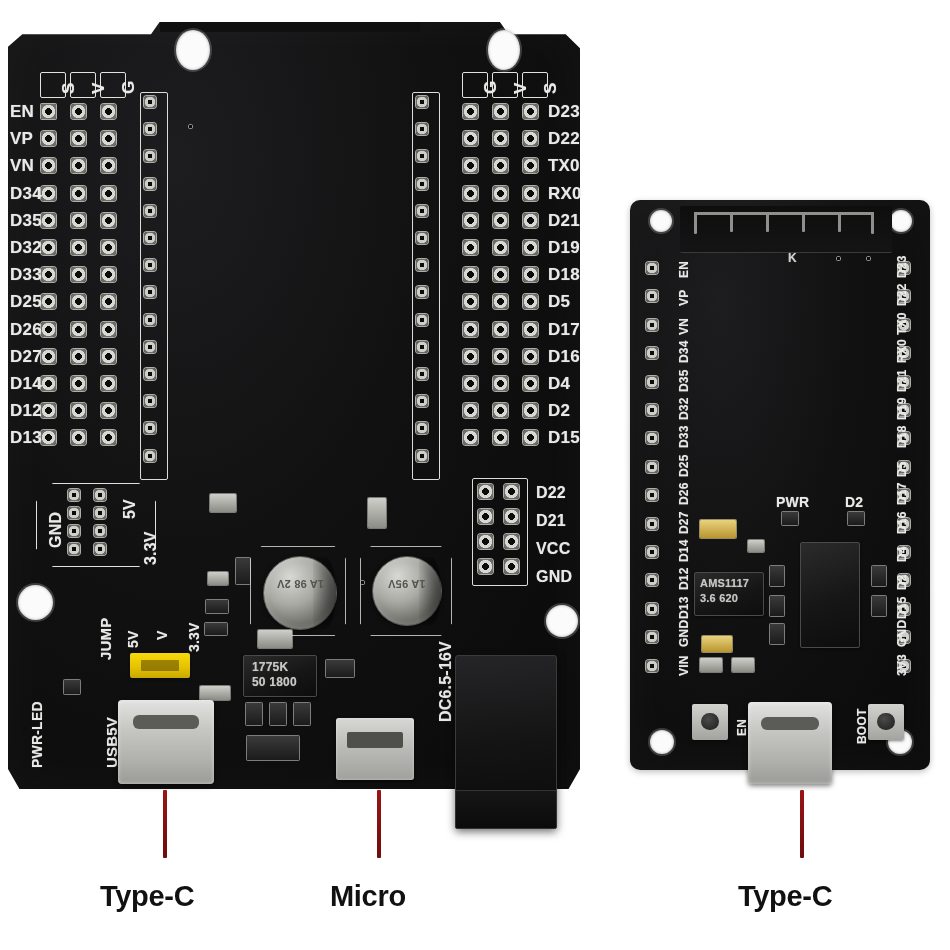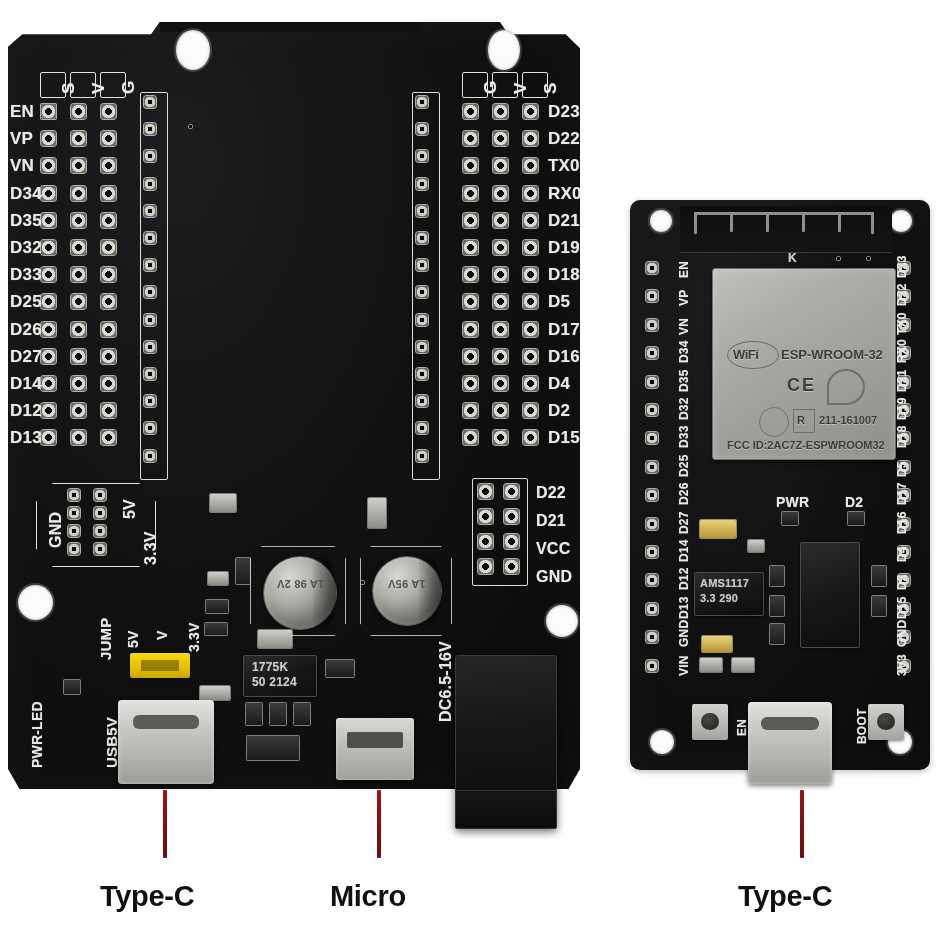--- a/index.html
+++ b/index.html
@@ -457,21 +457,21 @@
   <div class="cap" style="left:372px; top:556px; width:68px; height:68px;"></div>
   <span class="silk" style="left:388px; top:578px; font-size:11px; color:#55554f; text-shadow:none; transform:rotate(180deg);">1A 95V</span>
 
   <div class="outline thin" style="left:250px; top:546px; width:96px; height:90px;
               clip-path: polygon(12% 0,88% 0,100% 14%,100% 86%,88% 100%,12% 100%,0 86%,0 14%);"></div>
   <div class="outline thin" style="left:360px; top:546px; width:92px; height:90px;
               clip-path: polygon(12% 0,88% 0,100% 14%,100% 86%,88% 100%,12% 100%,0 86%,0 14%);"></div>
 
   <div class="chip" style="left:243px; top:655px; width:72px; height:40px;"></div>
   <span class="silk" style="left:252px; top:661px; font-size:12px; color:#c8c8c4;">1775K</span>
-  <span class="silk" style="left:252px; top:676px; font-size:12px; color:#c8c8c4;">50 2124</span>
+  <span class="silk" style="left:252px; top:676px; font-size:12px; color:#c8c8c4;">50 1800</span>
 
   <div class="smd" style="left:208px; top:572px; width:20px; height:13px;"></div>
   <div class="smd dark" style="left:236px; top:558px; width:14px; height:26px;"></div>
   <div class="smd dark" style="left:206px; top:600px; width:22px; height:13px;"></div>
   <div class="smd dark" style="left:205px; top:623px; width:22px; height:12px;"></div>
   <div class="smd" style="left:258px; top:630px; width:34px; height:18px;"></div>
   <div class="smd dark" style="left:326px; top:660px; width:28px; height:17px;"></div>
   <div class="smd dark" style="left:246px; top:703px; width:16px; height:22px;"></div>
   <div class="smd dark" style="left:270px; top:703px; width:16px; height:22px;"></div>
   <div class="smd dark" style="left:294px; top:703px; width:16px; height:22px;"></div>
@@ -524,36 +524,20 @@
     <div class="trace" style="left:50px; top:6px; width:3px; height:20px;"></div>
     <div class="trace" style="left:86px; top:6px; width:3px; height:20px;"></div>
     <div class="trace" style="left:122px; top:6px; width:3px; height:20px;"></div>
     <div class="trace" style="left:158px; top:6px; width:3px; height:20px;"></div>
     <div class="trace" style="left:191px; top:6px; width:3px; height:22px;"></div>
   </div>
   <span class="silk" style="left:788px; top:252px; font-size:12px; color:#cfcfcb;">K</span>
   <div class="via" style="left:836px; top:256px;"></div>
   <div class="via" style="left:866px; top:256px;"></div>
 
-  <div class="module" style="left:712px; top:268px; width:182px; height:190px;">
-    <div class="modtext" style="left:20px; top:78px; font-size:13px; letter-spacing:-0.5px;">WiFi</div>
-    <div style="position:absolute; left:14px; top:72px; width:50px; height:26px;
-                border:1.5px solid #6d6d69; border-radius:50%;"></div>
-    <div class="modtext" style="left:68px; top:78px; font-size:13px;">ESP-WROOM-32</div>
-    <div class="modtext" style="left:74px; top:106px; font-size:18px; letter-spacing:2px;">CE</div>
-    <div style="position:absolute; left:114px; top:100px; width:34px; height:32px;
-                border:2px solid #6f6f6b; border-radius:50% 50% 50% 0;"></div>
-    <div style="position:absolute; left:46px; top:138px; width:28px; height:28px;
-                border:1.5px solid #6f6f6b; border-radius:50%;"></div>
-    <div style="position:absolute; left:80px; top:140px; width:20px; height:22px;
-                border:1.5px solid #6f6f6b;"></div>
-    <div class="modtext" style="left:84px; top:145px; font-size:11px;">R</div>
-    <div class="modtext" style="left:106px; top:145px; font-size:11px;">211-161007</div>
-    <div class="modtext" style="left:14px; top:170px; font-size:11px;">FCC ID:2AC7Z-ESPWROOM32</div>
-  </div>
 
   <div class="padcol" id="rb-left-pads" style="left:646px; top:262px; width:18px; height:430px;">
       <div class="pad sm" style="left: 0px; top: 0px;"></div>
       <div class="pad sm" style="left: 0px; top: 28.4px;"></div>
       <div class="pad sm" style="left: 0px; top: 56.8px;"></div>
       <div class="pad sm" style="left: 0px; top: 85.2px;"></div>
       <div class="pad sm" style="left: 0px; top: 113.6px;"></div>
       <div class="pad sm" style="left: 0px; top: 142px;"></div>
       <div class="pad sm" style="left: 0px; top: 170.4px;"></div>
       <div class="pad sm" style="left: 0px; top: 198.8px;"></div>
@@ -617,21 +601,21 @@
       <span class="silk rot90" style="left: 896px; top: 675.6px; font-size: 12px;">3V3</span>
     </div>
 
   <span class="silk" style="left:776px; top:495px; font-size:14px;">PWR</span>
   <span class="silk" style="left:845px; top:495px; font-size:14px;">D2</span>
   <div class="smd dark" style="left:782px; top:512px; width:16px; height:13px;"></div>
   <div class="smd dark" style="left:848px; top:512px; width:16px; height:13px;"></div>
 
   <div class="chip" style="left:694px; top:572px; width:68px; height:42px;"></div>
   <span class="silk" style="left:700px; top:578px; font-size:11px; color:#c6c6c2;">AMS1117</span>
-  <span class="silk" style="left:700px; top:593px; font-size:11px; color:#c6c6c2;">3.3 290</span>
+  <span class="silk" style="left:700px; top:593px; font-size:11px; color:#c6c6c2;">3.6 620</span>
 
   <div class="chip" style="left:800px; top:542px; width:58px; height:104px;"></div>
   <div class="smd gold" style="left:700px; top:520px; width:36px; height:18px;"></div>
   <div class="smd gold" style="left:702px; top:636px; width:30px; height:16px;"></div>
   <div class="smd" style="left:748px; top:540px; width:16px; height:12px;"></div>
   <div class="smd dark" style="left:770px; top:566px; width:14px; height:20px;"></div>
   <div class="smd dark" style="left:770px; top:596px; width:14px; height:20px;"></div>
   <div class="smd dark" style="left:770px; top:624px; width:14px; height:20px;"></div>
   <div class="smd dark" style="left:872px; top:566px; width:14px; height:20px;"></div>
   <div class="smd dark" style="left:872px; top:596px; width:14px; height:20px;"></div>

